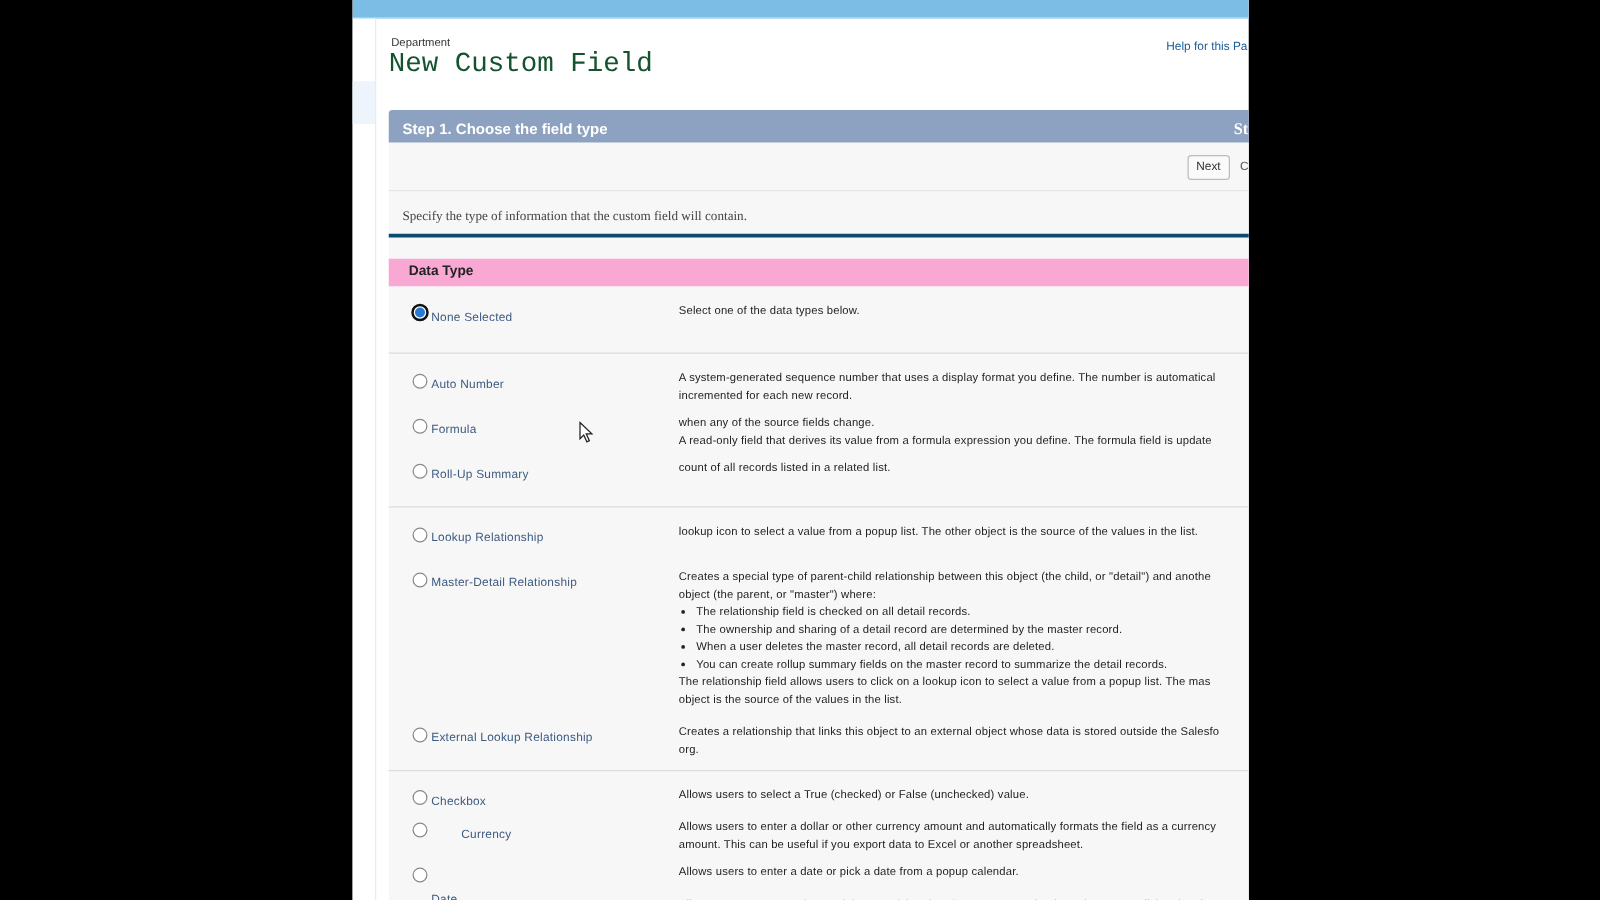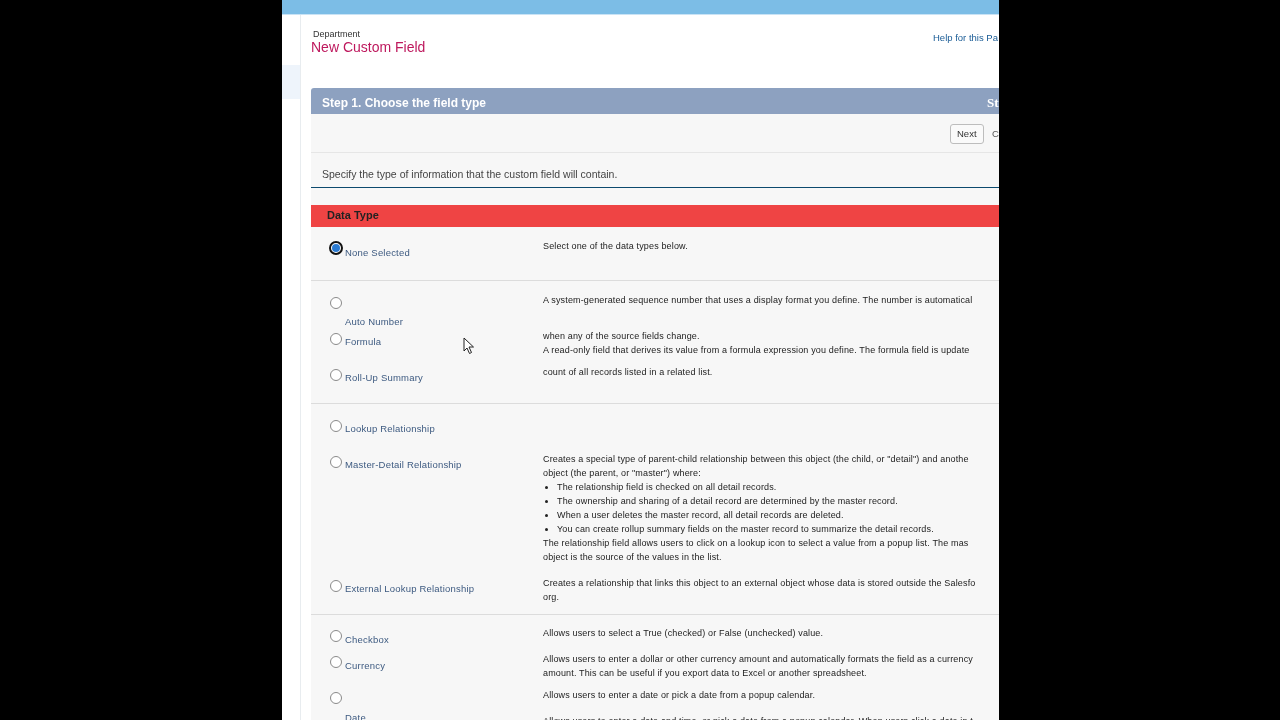--- a/index.html
+++ b/index.html
@@ -4,33 +4,33 @@
 <style>
   html, body { margin:0; padding:0; }
   body { width:1280px; height:720px; background:#000; overflow:hidden; position:relative; font-family:"Liberation Sans", sans-serif; }
   .viewport { position:absolute; left:282px; top:0; width:717px; height:720px; background:#fff; overflow:hidden; }
   .topbar { position:absolute; left:0; top:0; width:100%; height:14px; background:#7cbde6; border-bottom:1px solid #c9e3f5; }
   .sidebar { position:absolute; left:0; top:15px; width:18px; height:705px; background:#fff; border-right:1px solid #e8ecef; }
   .sidebar .sel { position:absolute; left:0; top:50px; width:18px; height:34px; background:#eef4fb; }
   .content { position:absolute; left:29px; top:15px; width:700px; }
   .header { position:relative; height:73px; }
   .obj-label { position:absolute; left:2px; top:14px; font-size:9px; color:#333; }
-  .page-title { position:absolute; left:0; top:24px; font-size:14px; color:#be185d; }
+  .page-title { position:absolute; left:0; top:24px; font-size:22px; color:#14532d;font-family:Liberation Mono, monospace; }
   .help-link { position:absolute; left:622px; top:17px; font-size:9.5px; color:#1a5c96; white-space:nowrap; text-decoration:none; }
   .step-bar { position:relative; height:26px; background:#8da1c0; border-radius:3px 3px 0 0; }
   .step-title { position:absolute; left:11px; top:8px; font-size:12px; font-weight:bold; color:#fff; }
   .step-count { position:absolute; left:676px; top:7px; font-size:13px; font-weight:bold; color:#fff; font-family:"Liberation Serif", serif; white-space:nowrap; }
   .panel { background:#f7f7f7; }
   .btn-row { position:relative; height:38px; border-bottom:1px solid #e6e6e6; }
   .next-btn { position:absolute; left:639px; top:10px; height:20px; padding:0 6px; font-size:9.5px; color:#333; background:#fafafa; border:1px solid #bdbdbd; border-radius:3px; font-family:"Liberation Sans", sans-serif; line-height:18px; cursor:pointer; }
   .cancel-btn { position:absolute; left:681px; top:14px; font-size:9.5px; color:#555; white-space:nowrap; }
-  .intro { position:relative; height:34px; border-bottom:1px solid #0c4a6e; font-size:10.5px; color:#444; }
+  .intro { position:relative; height:34px; border-bottom:3px solid #0c4a6e; font-size:10.5px; color:#444;font-family:Liberation Serif, serif; }
   .intro span { position:absolute; left:11px; top:15px; }
   .spacer { height:17px; }
-  .section-header { position:relative; height:22px; background:#ef4444; }
+  .section-header { position:relative; height:22px; background:#f9a8d4; }
   .section-header span { position:absolute; left:16px; top:4px; font-size:11px; font-weight:bold; color:#222; }
   .group { position:relative; border-bottom:1px solid #dcdcdc; }
   .row { position:absolute; left:0; width:700px; }
   .radio { position:absolute; left:19px; width:10px; height:10px; border:1px solid #8a8a8a; border-radius:50%; background:#fff; }
   .radio.checked { border:2px solid #111; width:10px; height:10px; background:#fff; }
   .radio.checked::after { content:""; position:absolute; left:1px; top:1px; width:8px; height:8px; border-radius:50%; background:#2a7ad1; }
   .opt-label { position:absolute; left:34px; font-size:9.5px; color:#3d5a80; white-space:nowrap; letter-spacing:0.2px; }
   .desc { position:absolute; left:232px; width:470px; font-size:9px; color:#222; line-height:14px; letter-spacing:0.15px; white-space:nowrap; }
   .desc ul { margin:0; padding-left:14px; }
   .desc li { list-style:disc; }
@@ -74,23 +74,24 @@
         <div class="row" style="top:0;">
           <span class="radio checked" style="top:14px;left:18px;"></span>
           <span class="opt-label" style="top:20px;">None Selected</span>
           <div class="desc" style="top:12px;">Select one of the data types below.</div>
         </div>
       </div>
 
       <div class="group" style="height:122px;">
         <div class="row" style="top:0;">
           <span class="radio" style="top:16px;"></span>
-          <span class="opt-label" style="top:19px;margin-top:16px;">Auto Number</span>
+          <span class="opt-label" style="top:19px;">Auto Number</span>
           <div class="desc" style="top:12px;">
             <div>A system-generated sequence number that uses a display format you define. The number is automatical</div>
+            <div>incremented for each new record.</div>
           </div>
         </div>
         <div class="row" style="top:36px;">
           <span class="radio" style="top:16px;"></span>
           <span class="opt-label" style="top:19px;">Formula</span>
           <div class="desc" style="top:12px;">
             <div>when any of the source fields change.</div>
             <div>A read-only field that derives its value from a formula expression you define. The formula field is update</div>
           </div>
         </div>
@@ -101,20 +102,21 @@
             <div>count of all records listed in a related list.</div>
           </div>
         </div>
       </div>
 
       <div class="group" style="height:210px;">
         <div class="row" style="top:0;">
           <span class="radio" style="top:16px;"></span>
           <span class="opt-label" style="top:19px;">Lookup Relationship</span>
           <div class="desc" style="top:12px;">
+            <div>lookup icon to select a value from a popup list. The other object is the source of the values in the list.</div>
           </div>
         </div>
         <div class="row" style="top:36px;">
           <span class="radio" style="top:16px;"></span>
           <span class="opt-label" style="top:19px;">Master-Detail Relationship</span>
           <div class="desc" style="top:12px;">
             <div>Creates a special type of parent-child relationship between this object (the child, or "detail") and anothe</div>
             <div>object (the parent, or "master") where:</div>
             <ul>
               <li>The relationship field is checked on all detail records.</li>
@@ -137,21 +139,21 @@
       </div>
 
       <div class="group" style="height:140px; border-bottom:none;">
         <div class="row" style="top:0;">
           <span class="radio" style="top:15px;"></span>
           <span class="opt-label" style="top:19px;">Checkbox</span>
           <div class="desc" style="top:11px;">Allows users to select a True (checked) or False (unchecked) value.</div>
         </div>
         <div class="row" style="top:26px;">
           <span class="radio" style="top:15px;"></span>
-          <span class="opt-label" style="top:19px;">Currency</span>
+          <span class="opt-label" style="top:19px;margin-left:24px;">Currency</span>
           <div class="desc" style="top:11px;">
             <div>Allows users to enter a dollar or other currency amount and automatically formats the field as a currency</div>
             <div>amount. This can be useful if you export data to Excel or another spreadsheet.</div>
           </div>
         </div>
         <div class="row" style="top:62px;">
           <span class="radio" style="top:15px;"></span>
           <span class="opt-label" style="top:19px;margin-top:16px;">Date</span>
           <div class="desc" style="top:11px;">Allows users to enter a date or pick a date from a popup calendar.</div>
         </div>

